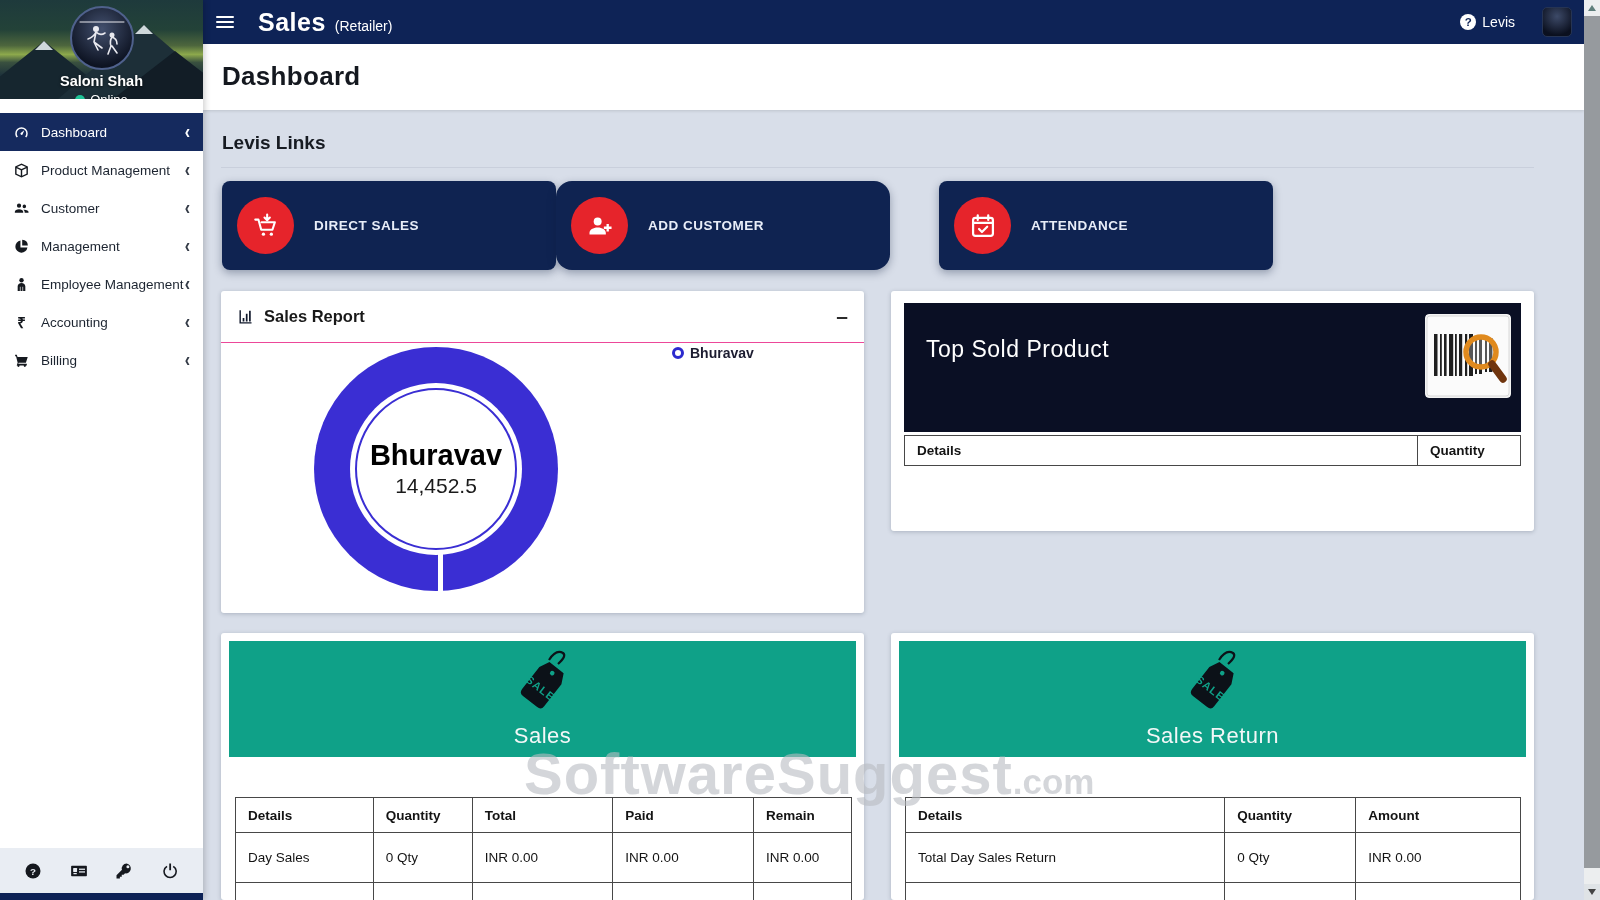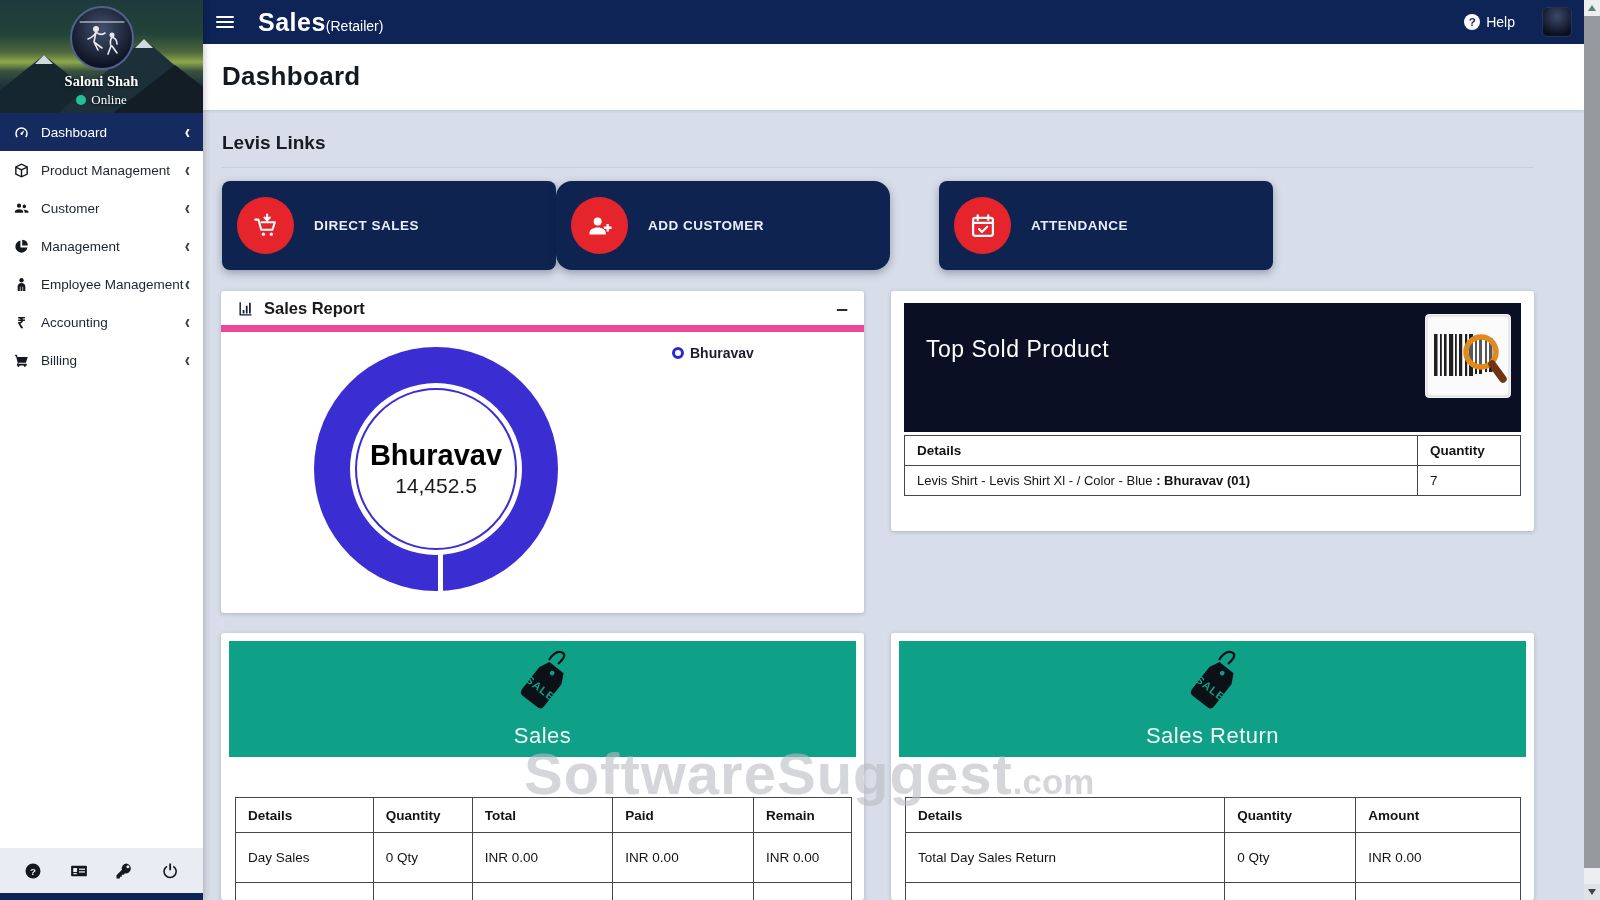--- a/index.html
+++ b/index.html
@@ -2,22 +2,22 @@
 <html><head>
 <meta charset="utf-8">
 <style>
   * { margin:0; padding:0; box-sizing:border-box; }
   html,body { width:1600px; height:900px; overflow:hidden; }
   body { font-family:"Liberation Sans", sans-serif; background:#d8dee9; position:relative; }
   #stage { position:absolute; left:0; top:0; width:1600px; height:900px; overflow:hidden; }
 
   
   #sidebar { position:absolute; left:0; top:0; width:203px; height:900px; background:#fff; z-index:30; box-shadow:2px 0 6px rgba(0,0,0,.18); }
-  .profile { position:relative; height:113px; overflow:hidden;
-    background:linear-gradient(180deg,#1e3a3c 0%,#234238 30%,#4d663d 46%,#8da94c 55%,#3a513f 63%,#1e323b 76%,#142430 100%);font-family:Liberation Serif, serif; }
+  .profile { position:relative; height:99px; overflow:hidden;
+    background:linear-gradient(180deg,#1e3a3c 0%,#234238 30%,#4d663d 46%,#8da94c 55%,#3a513f 63%,#1e323b 76%,#142430 100%); }
   .mtn { position:absolute; bottom:0; width:0; height:0; border-style:solid; border-color:transparent; }
   .mtn1 { left:-28px; border-left:72px solid transparent; border-right:72px solid transparent; border-bottom:58px solid #16262f; }
   .mtn2 { left:58px;  border-left:86px solid transparent; border-right:86px solid transparent; border-bottom:74px solid #1d2f38; }
   .mtn3 { right:-34px; border-left:62px solid transparent; border-right:62px solid transparent; border-bottom:48px solid #121d26; }
   .snow { position:absolute; border-left:9px solid transparent; border-right:9px solid transparent; border-bottom:9px solid #cfd8da; }
   .snow1 { left:135px; bottom:65px; } .snow2 { left:35px; bottom:49px; }
   .avatar-ring { position:absolute; top:6px; left:50%; transform:translateX(-50%); width:64px; height:64px; border-radius:50%;
     border:2px solid #4f618c; background:radial-gradient(circle at 50% 35%, #43506e 0%, #0d1322 75%); overflow:hidden; }
   .profile-name { position:absolute; top:73px; width:100%; text-align:center; color:#fff; font-size:14.5px; font-weight:bold; text-shadow:0 1px 3px rgba(0,0,0,.7); }
   .profile-status { position:absolute; top:92px; width:100%; text-align:center; color:#fff; font-size:13px; text-shadow:0 1px 3px rgba(0,0,0,.7); }
@@ -34,21 +34,21 @@
   .sidebar-footer { position:absolute; left:0; bottom:7px; width:100%; height:45px; background:#e9edf3; display:flex; align-items:center; justify-content:space-around; padding:0 10px; }
   .sf-icon { width:18px; height:18px; color:#15181e; cursor:pointer; }
   .sf-icon svg { width:18px; height:18px; }
   .sidebar-strip { position:absolute; left:0; bottom:0; width:100%; height:7px; background:#0e2356; }
 
   
   #navbar { position:absolute; left:203px; top:0; width:1381px; height:44px; background:#0e2356; display:flex; align-items:center; color:#fff; z-index:20; }
   .hamburger { margin-left:13px; width:18px; cursor:pointer; }
   .hamburger div { height:2px; background:#fff; margin:3px 0; border-radius:1px; }
   .nav-title { margin-left:24px; font-size:25px; font-weight:bold; letter-spacing:.5px; }
-  .nav-subtitle { font-size:14px; padding-top:7px; }
+  .nav-subtitle { margin-left:9px; font-size:14px; padding-top:7px; }
   .nav-right { margin-left:auto; display:flex; align-items:center; margin-right:12px; }
   .help { display:flex; align-items:center; font-size:14px; cursor:pointer; margin-right:27px; }
   .help-badge { width:16px; height:16px; border-radius:50%; background:#fff; color:#0e2356; font-size:11.5px; font-weight:bold; display:flex; align-items:center; justify-content:center; margin-right:6px; }
   .nav-avatar { width:30px; height:30px; border-radius:5px; border:1px solid #263453; cursor:pointer;
     background:radial-gradient(circle at 50% 30%, #3d4a68 0%, #0b101f 78%); }
 
   
   #page-header { position:absolute; left:203px; top:44px; width:1381px; height:66px; background:#fff; box-shadow:0 1px 3px rgba(0,0,0,.12); z-index:5; }
   .page-title { position:absolute; left:19px; top:17px; font-size:26px; font-weight:bold; color:#14181f; letter-spacing:.3px; }
 
@@ -61,21 +61,21 @@
   .qicon { width:57px; height:57px; border-radius:50%; background:#e6242b; margin-left:15px; flex:none;
     display:flex; align-items:center; justify-content:center; }
   .qicon svg { width:28px; height:28px; }
   .qlabel { margin-left:20px; color:#e8edf8; font-size:13.5px; font-weight:bold; letter-spacing:.5px; }
 
   
   .card { position:absolute; background:#fff; border-radius:3px; box-shadow:0 1px 4px rgba(40,50,70,.25); }
 
   
   #sales-report { left:221px; top:291px; width:643px; height:322px; }
-  .sr-header { height:41px; border-bottom:7px solid #ec4899; display:flex; align-items:center; padding:0 16px; }
+  .sr-header { height:52px; border-bottom:1px solid #ec4899; display:flex; align-items:center; padding:0 16px; }
   .sr-icon { width:17px; height:17px; color:#10182b; margin-right:10px; }
   .sr-icon svg { width:17px; height:17px; }
   .sr-title { font-size:16.5px; font-weight:bold; color:#191919; }
   .sr-collapse { margin-left:auto; font-size:21px; font-weight:bold; color:#2b2b2b; line-height:.6; cursor:pointer; }
   .donut { position:absolute; left:93px; top:56px; width:244px; height:244px; border-radius:50%; background:#3a2ed3; }
   .donut-notch { position:absolute; left:124px; top:200px; width:5px; height:44px; background:#fff; }
   .donut-hole { position:absolute; left:36px; top:36px; width:172px; height:172px; border-radius:50%; background:#fff; }
   .donut-ring2 { position:absolute; left:41px; top:41px; width:162px; height:162px; border-radius:50%; border:2px solid #3a2ed3; background:#fff;
     display:flex; flex-direction:column; align-items:center; justify-content:center; }
   .donut-label { font-size:29px; font-weight:bold; color:#000; line-height:1.1; }
@@ -250,21 +250,21 @@
     <div class="hamburger">
         <div></div>
         <div></div>
         <div></div>
       </div>
     <div class="nav-title">Sales</div>
     <div class="nav-subtitle">(Retailer)</div>
     <div class="nav-right">
       <div class="help">
         <span class="help-badge">?</span>
-        <span>Help</span>
+        <span>Levis</span>
       </div>
       <div class="nav-avatar"></div>
     </div>
   </div>
 
   <div id="page-header">
     <div class="page-title">Dashboard</div>
   </div>
 
   <div class="section-title">Levis Links</div>
@@ -353,24 +353,20 @@
           <line x1="67" y1="50" x2="78" y2="65" stroke="#70350e" stroke-width="7.5" stroke-linecap="round"></line>
         </svg>
       </div>
     </div>
     <table class="data-table" id="ts-table">
       <tbody>
           <tr>
         <th>Details</th>
         <th class="col-qty">Quantity</th>
       </tr>
-      <tr>
-        <td style="font-size:13px;"><span>Levis Shirt - Levis Shirt Xl - / Color - Blue </span><span class="ts-details-bold">: Bhuravav (01)</span></td>
-        <td>7</td>
-      </tr>
     </tbody>
       </table>
   </div>
 
   <div id="sales-card" class="card">
     <div class="green-header">
       <div class="tag-wrap">
         <svg viewBox="0 0 64 70">
           <path d="M38 13 Q45 2 52 6 Q56 9 47 17" fill="none" stroke="#0c1118" stroke-width="2.2"></path>
           <g transform="rotate(38 32 38)">

